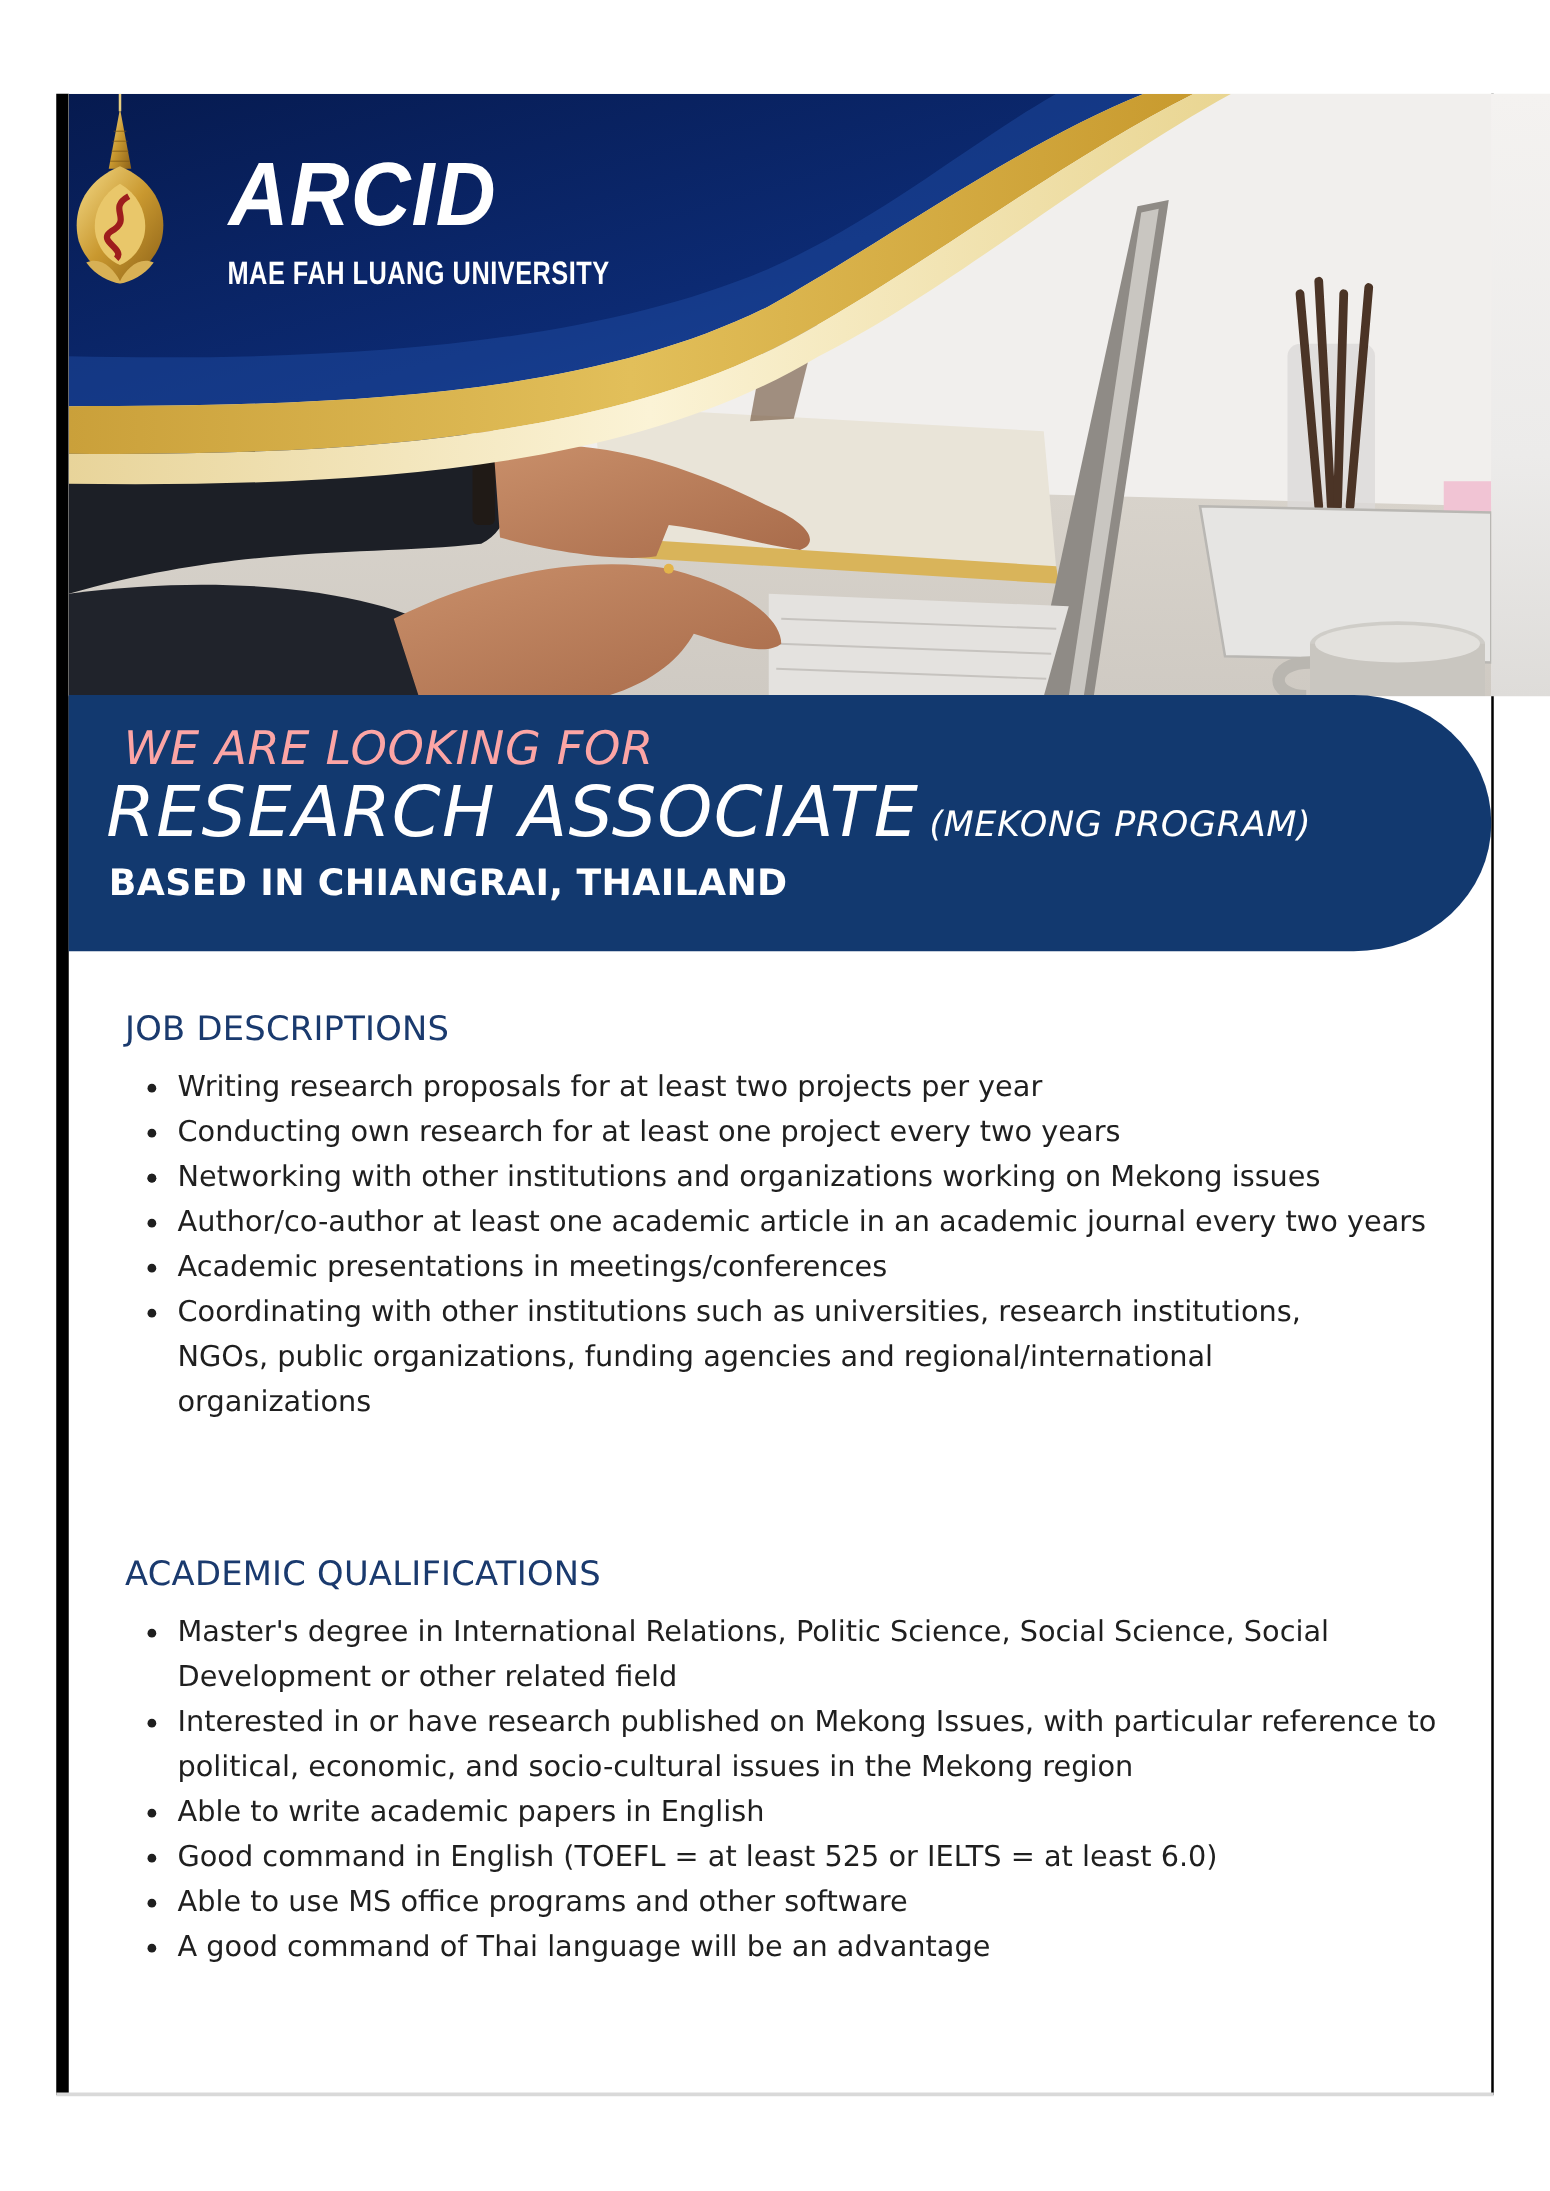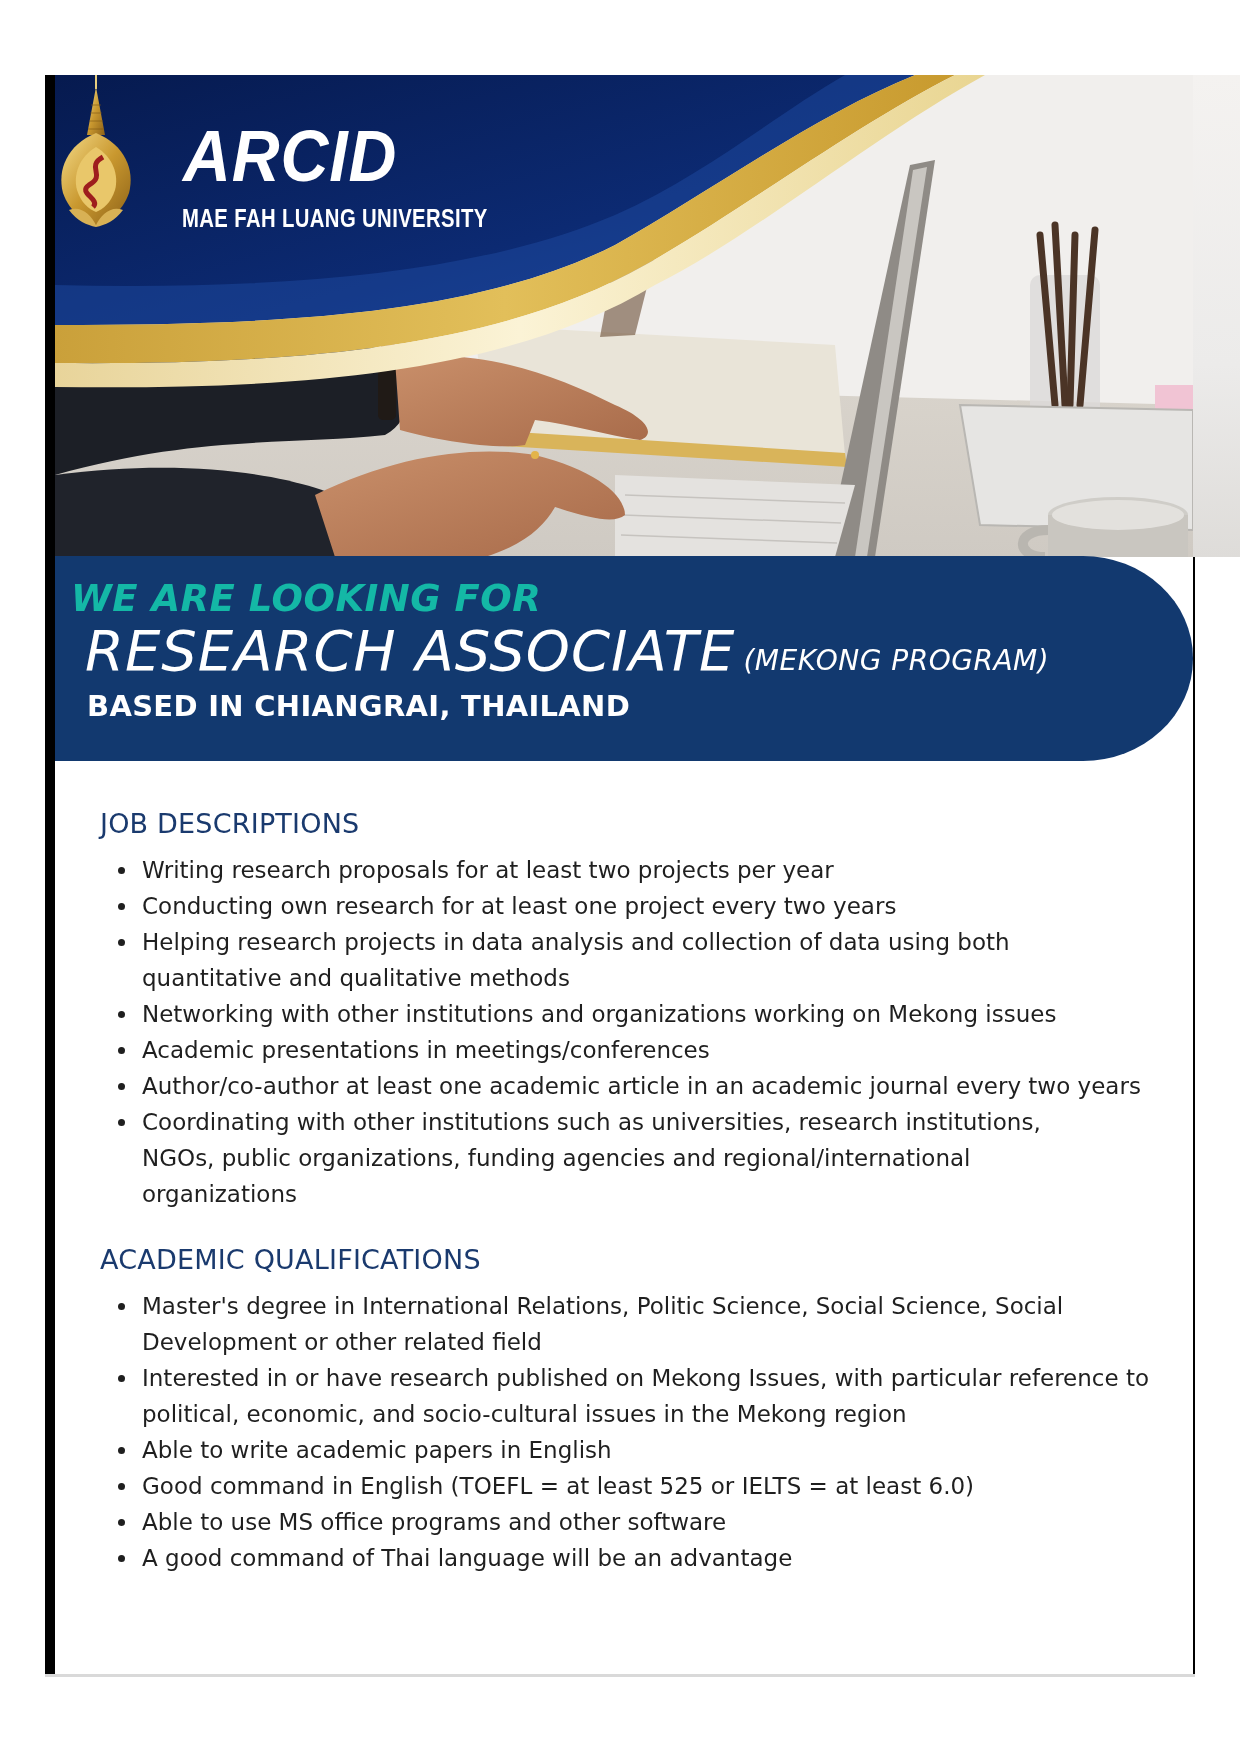--- a/index.html
+++ b/index.html
@@ -40,23 +40,23 @@
       letter-spacing: 0.5px;
     }
 
     .banner {
       position: absolute; left: 55px; top: 556px; width: 1138px; height: 205px;
       background: #12396f;
       border-top-right-radius: 110px 102px;
       border-bottom-right-radius: 110px 102px;
     }
     .banner .line1 {
-      position: absolute; left: 16px; top: 24px;
-      font-family: "DejaVu Sans", sans-serif; font-weight: 700; font-style: italic;
-      font-size: 37px; color: #14b8a6; line-height: 1; letter-spacing: 0.5px;
+      position: absolute; left: 44px; top: 24px;
+      font-family: "DejaVu Sans", sans-serif; font-weight: 400; font-style: italic;
+      font-size: 37px; color: #fca5a5; line-height: 1; letter-spacing: 0.5px;
     }
     .banner .line2 {
       position: absolute; left: 30px; top: 67px; white-space: nowrap;
       font-family: "DejaVu Sans", sans-serif; font-weight: 400; font-style: italic;
       font-size: 56px; color: #ffffff; line-height: 1; letter-spacing: 1px;
     }
     .banner .line2 .sub {
       font-size: 28px; letter-spacing: 0.5px; margin-left: 8px;
     }
     .banner .line3 {
@@ -203,24 +203,24 @@
     <span>RESEARCH ASSOCIATE</span><span class="sub">(MEKONG PROGRAM)</span>
   </div>
   <div class="line3">BASED IN CHIANGRAI, THAILAND</div>
 </div>
 
 <div class="section" id="jobs">
   <h2>JOB DESCRIPTIONS</h2>
   <ul>
     <li><span class="bullet"></span><span>Writing research proposals for at least two projects per year</span></li>
     <li><span class="bullet"></span><span>Conducting own research for at least one project every two years</span></li>
-    <li style="padding-right:80px"><span class="bullet"></span><span>Helping research projects in data analysis and collection of data using both quantitative and qualitative methods</span></li>
+    <li style="padding-right:80px"><span class="bullet"></span></li>
     <li><span class="bullet"></span><span>Networking with other institutions and organizations working on Mekong issues</span></li>
+    <li><span class="bullet"></span><span>Author/co-author at least one academic article in an academic journal every two years</span></li>
     <li><span class="bullet"></span><span>Academic presentations in meetings/conferences</span></li>
-    <li><span class="bullet"></span><span>Author/co-author at least one academic article in an academic journal every two years</span></li>
     <li style="padding-right:90px"><span class="bullet"></span><span>Coordinating with other institutions such as universities, research institutions, NGOs, public organizations, funding agencies and regional/international organizations</span></li>
   </ul>
 </div>
 
 <div class="section" id="quals">
   <h2>ACADEMIC QUALIFICATIONS</h2>
   <ul>
     <li style="padding-right:90px"><span class="bullet"></span><span>Master's degree in International Relations, Politic Science, Social Science, Social Development or other related field</span></li>
     <li><span class="bullet"></span><span>Interested in or have research published on Mekong Issues, with particular reference to political, economic, and socio-cultural issues in the Mekong region</span></li>
     <li><span class="bullet"></span><span>Able to write academic papers in English</span></li>

